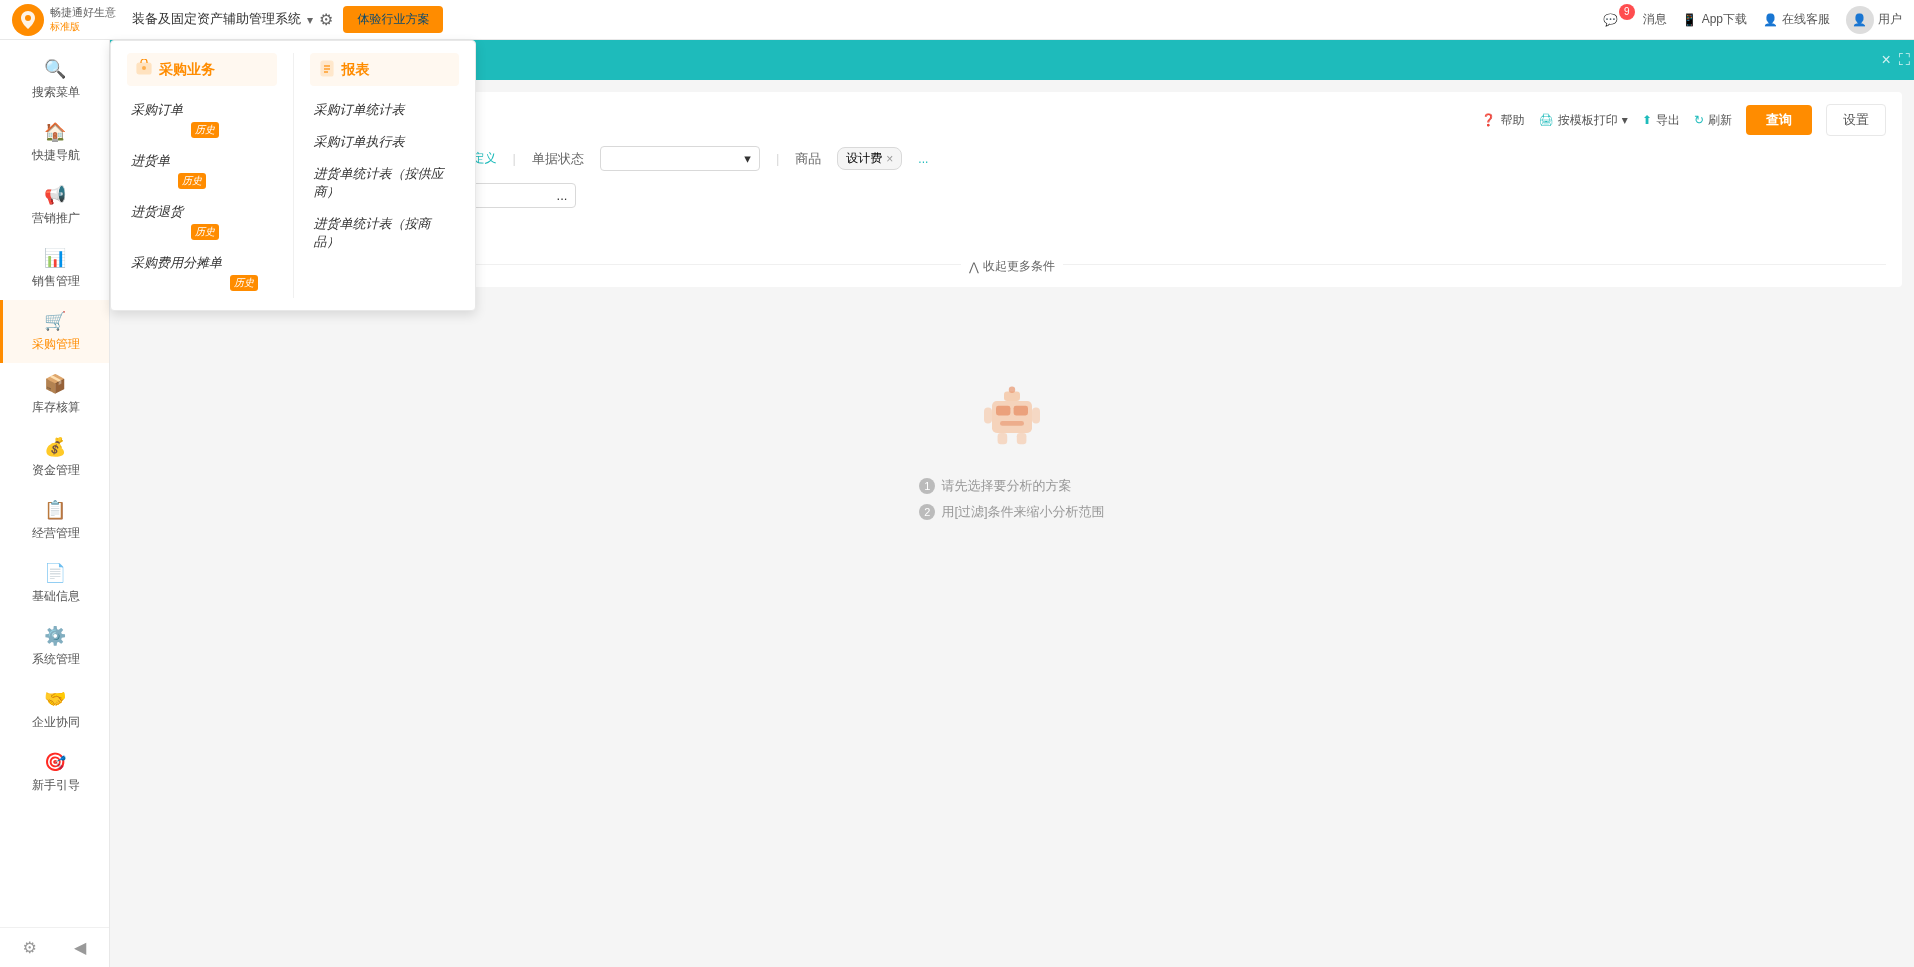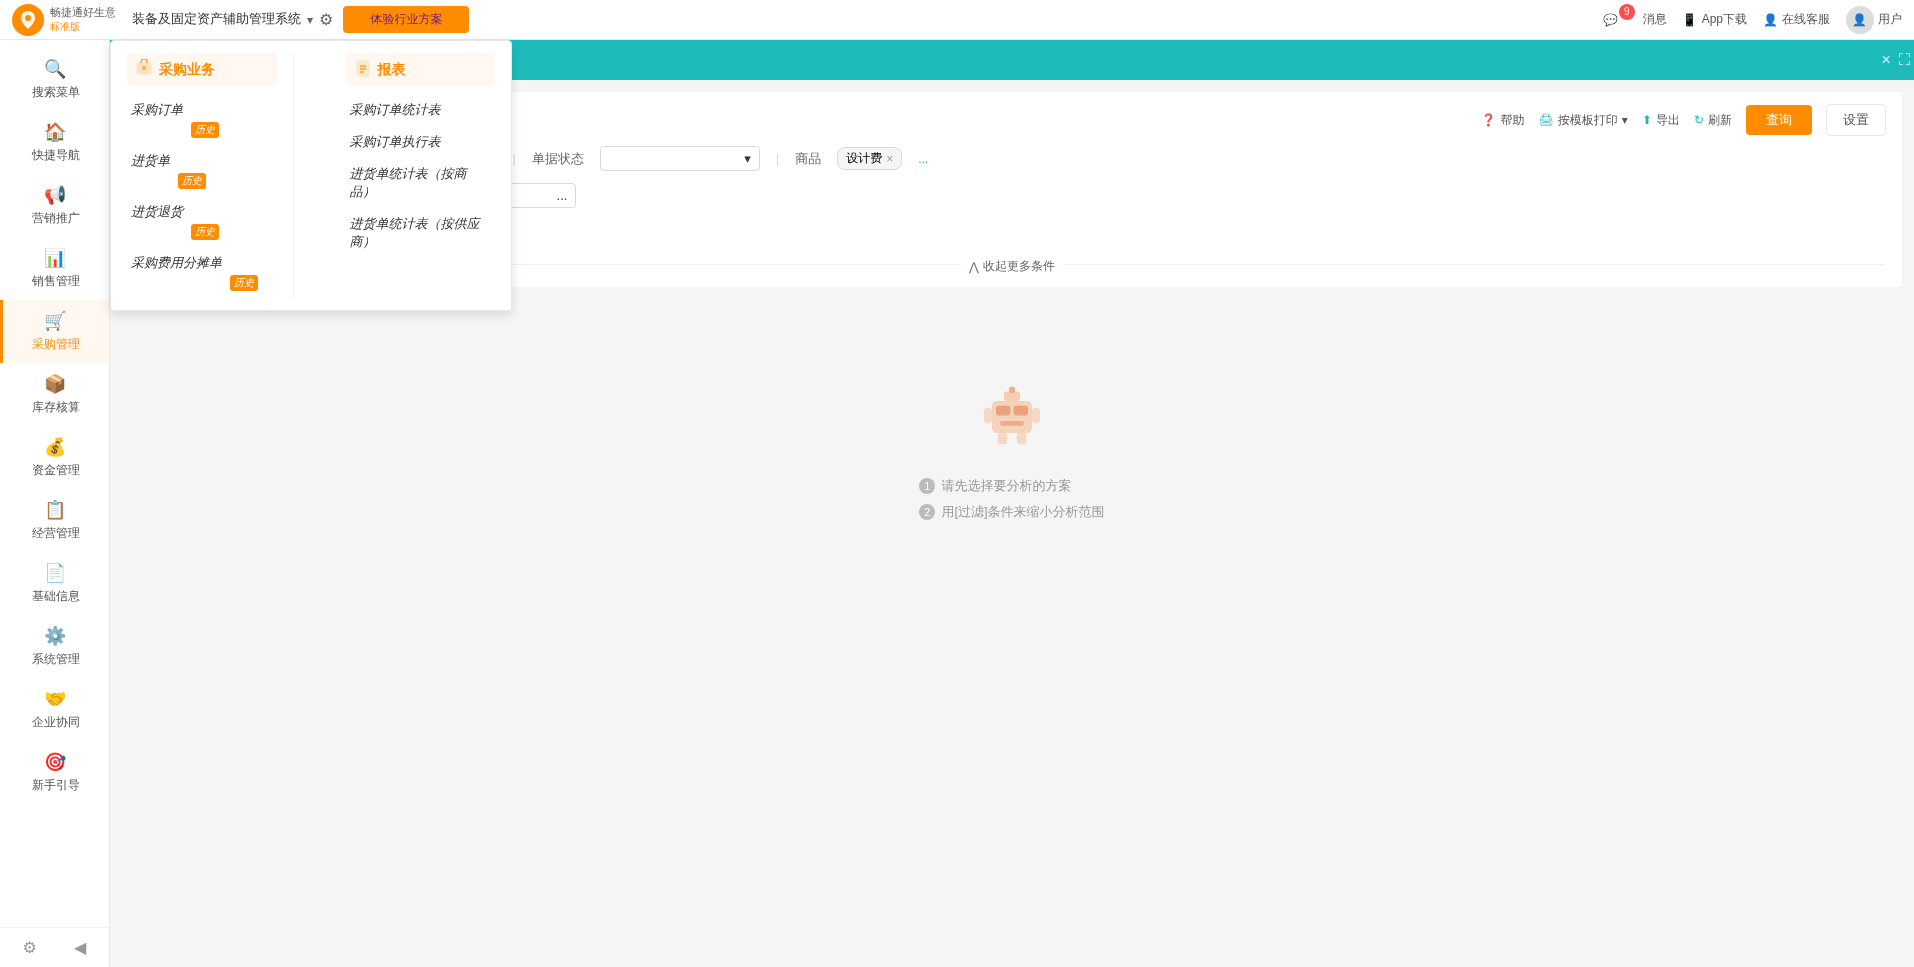--- a/index.html
+++ b/index.html
@@ -54,23 +54,23 @@
     }
     .settings-btn {
       background: none;
       border: none;
       cursor: pointer;
       color: #666;
       font-size: 16px;
     }
     .trial-btn {
       background: #ff8c00;
-      color: #701a75;
+      color: #0c4a6e;
       border: none;
-      padding: 5px 27px;
+      padding: 5px 14px;
       border-radius: 4px;
       cursor: pointer;
       font-size: 12px;
     }
     .header-right {
       display: flex;
       align-items: center;
       gap: 16px;
       margin-left: auto;
     }
@@ -247,20 +247,21 @@
     }
     .toolbar-action .icon { color: #1ebbbb; }
     .query-btn {
       background: #ff8c00;
       color: white;
       border: none;
       padding: 6px 20px;
       border-radius: 4px;
       cursor: pointer;
       font-size: 13px;
+      font-weight: bold;
     }
     .settings-action-btn {
       border: 1px solid #e8e8e8;
       background: white;
       padding: 6px 16px;
       border-radius: 4px;
       cursor: pointer;
       color: #555;
       font-size: 13px;
     }
@@ -360,21 +361,20 @@
       top: 40px;
       left: 110px;
       background: white;
       border: 1px solid #e8e8e8;
       border-radius: 4px;
       box-shadow: 0 4px 12px rgba(0,0,0,0.12);
       z-index: 1000;
       display: flex;
       min-width: 340px;
       padding: 12px 0;
-      gap: 36px;
     }
     .dropdown-col {
       flex: 1;
       padding: 0 16px;
     }
     .dropdown-col:first-child {
       border-right: 1px solid #f0f0f0;
     }
     .dropdown-section-title {
       display: flex;
@@ -693,19 +693,19 @@
       </span>
       <span>报表</span>
     </div>
     <div class="dropdown-item">
       <span>采购订单统计表</span>
     </div>
     <div class="dropdown-item">
       <span>采购订单执行表</span>
     </div>
     <div class="dropdown-item">
+      <span>进货单统计表（按供应商）</span>
+    </div>
+    <div class="dropdown-item">
       <span>进货单统计表（按商品）</span>
-    </div>
-    <div class="dropdown-item">
-      <span>进货单统计表（按供应商）</span>
     </div>
   </div>
 </div>
 
 </body></html>

